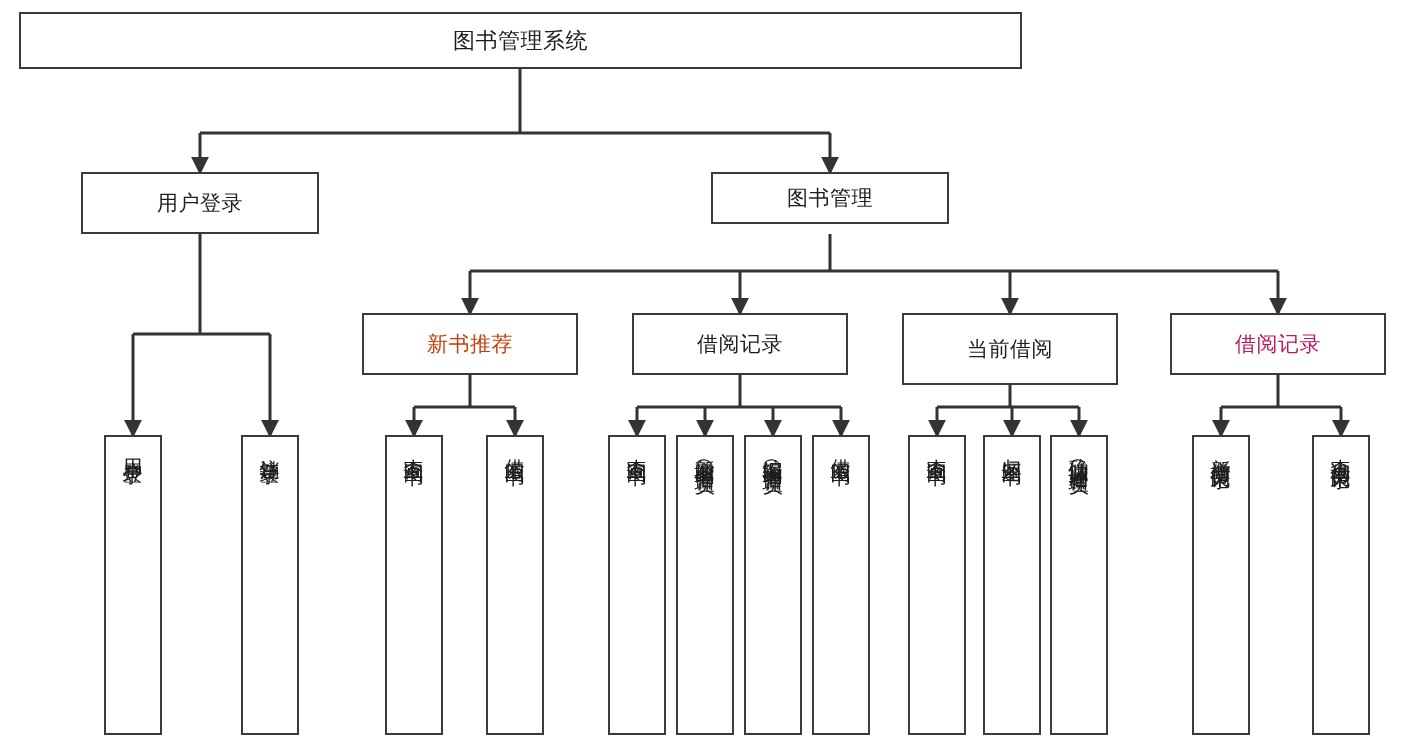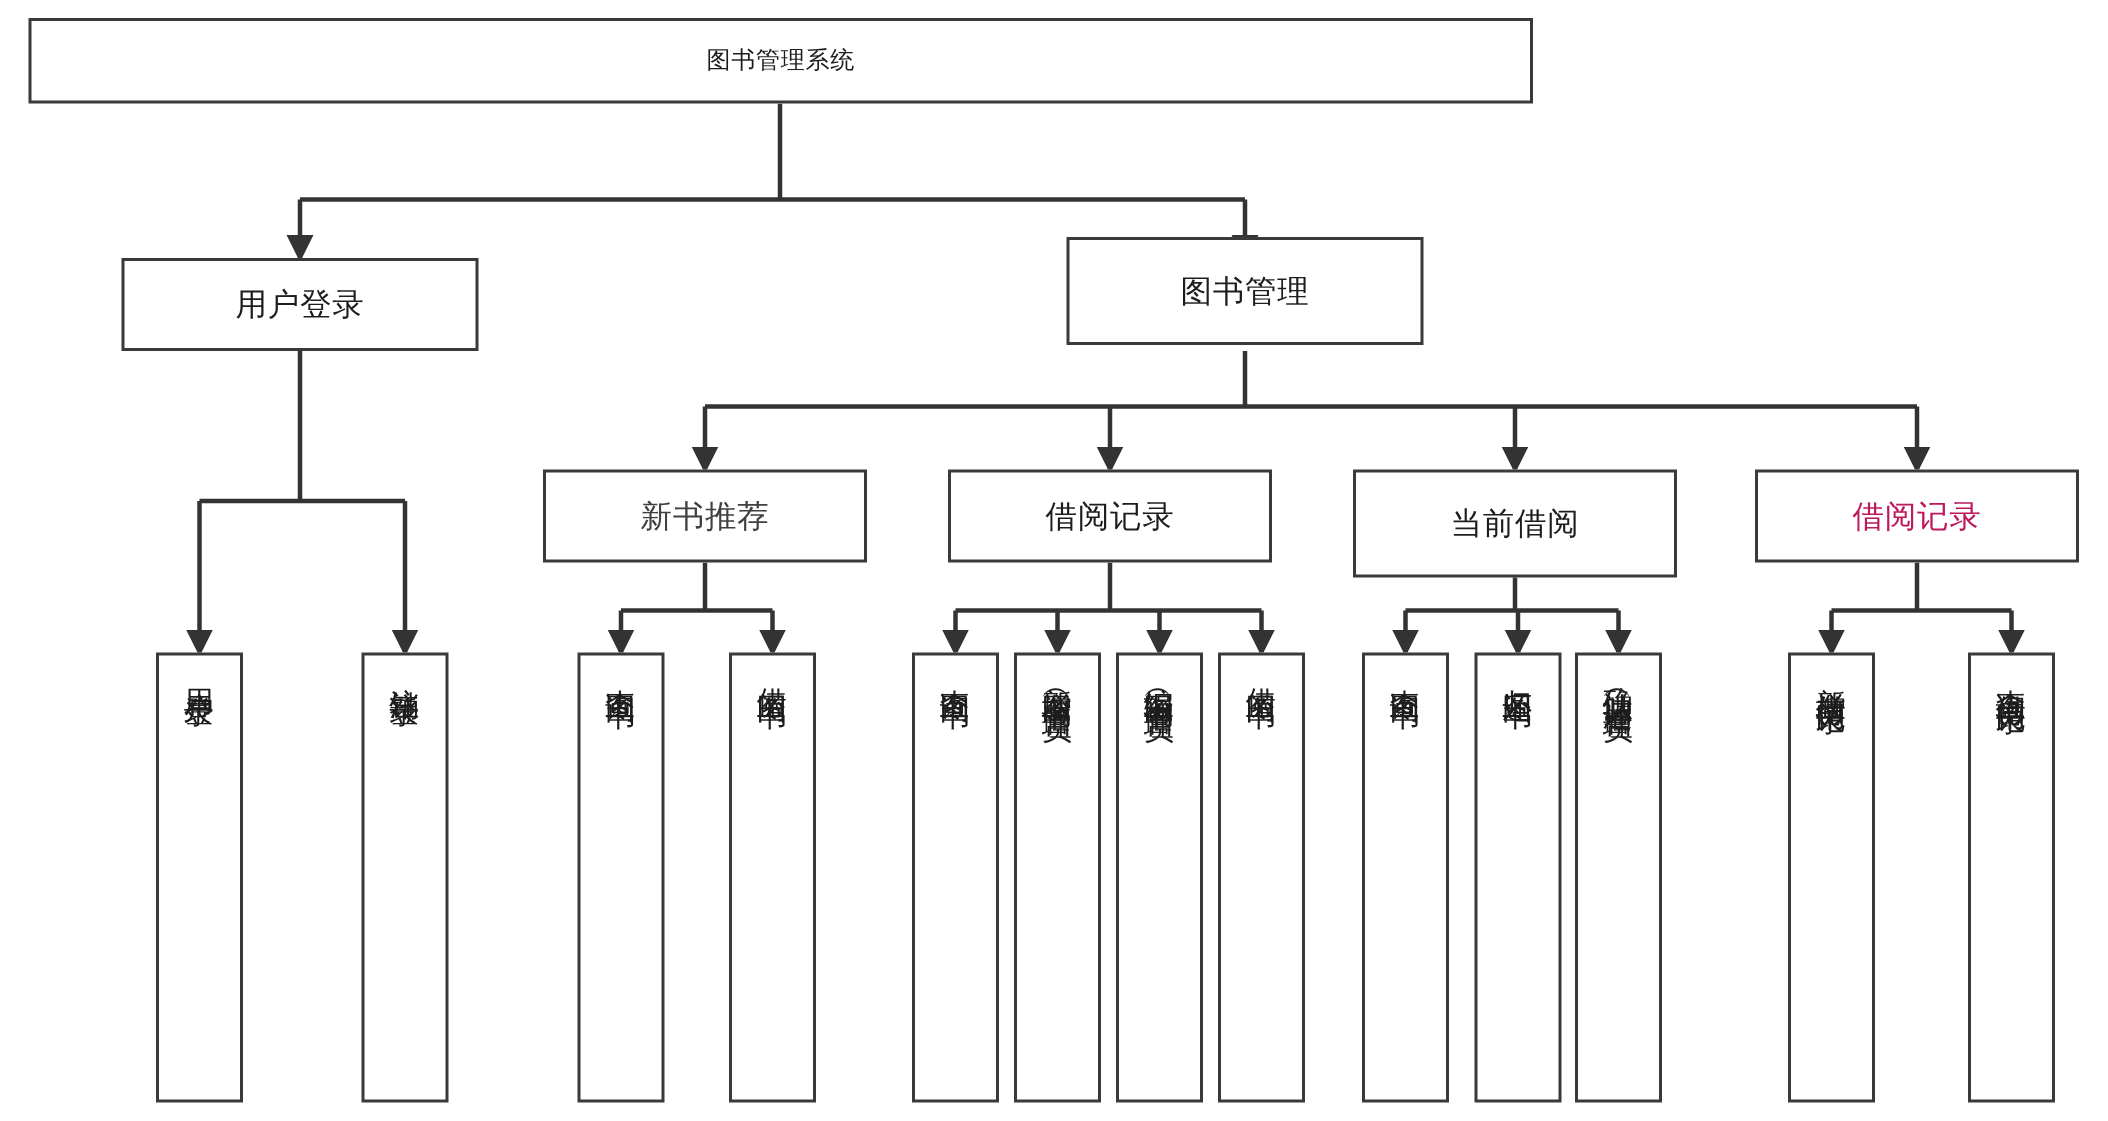--- a/index.html
+++ b/index.html
@@ -52,21 +52,21 @@
     letter-spacing: 2.5px;
     line-height: 1;
     white-space: nowrap;
   }
   .node.vertical {
     align-items: flex-start;
     justify-content: center;
     padding-top: 6px;
   }
   .node.root .node-label {
-    font-size: 16px;
+    font-size: 22px;
   }
   #watermark {
     position: absolute;
     right: 14px;
     bottom: 6px;
     font-size: 18px;
     color: #b9b9b9;
     letter-spacing: 0.6px;
     z-index: 5;
     white-space: nowrap;
@@ -117,25 +117,25 @@
       <line x1="1221" y1="407" x2="1221" y2="435" stroke="#333333" stroke-width="3" marker-end="url(#arrow)"></line>
       <line x1="1341" y1="407" x2="1341" y2="435" stroke="#333333" stroke-width="3" marker-end="url(#arrow)"></line>
     </svg>
   <div id="node-layer">
       <div class="node root" style="left: 19px; top: 12px; width: 1003px; height: 57px; border-color: rgb(58, 58, 58); background: rgb(255, 255, 255);">
         <span class="node-label" style="color: rgb(29, 29, 29);">图书管理系统</span>
       </div>
       <div class="node" style="left: 81px; top: 172px; width: 238px; height: 62px; border-color: rgb(58, 58, 58); background: rgb(255, 255, 255);">
         <span class="node-label" style="color: rgb(29, 29, 29);">用户登录</span>
       </div>
-      <div class="node" style="left: 711px; top: 158px; width: 238px; height: 72px; border-color: rgb(58, 58, 58); background: rgb(255, 255, 255);">
+      <div class="node" style="left: 711px; top: 172px; width: 238px; height: 52px; border-color: rgb(58, 58, 58); background: rgb(255, 255, 255);">
         <span class="node-label" style="color: rgb(29, 29, 29);">图书管理</span>
       </div>
       <div class="node" style="left: 362px; top: 313px; width: 216px; height: 62px; border-color: rgb(58, 58, 58); background: rgb(255, 255, 255);">
-        <span class="node-label" style="color: #404040;">新书推荐</span>
+        <span class="node-label" style="color: #c2410c;">新书推荐</span>
       </div>
       <div class="node" style="left: 632px; top: 313px; width: 216px; height: 62px; border-color: rgb(58, 58, 58); background: rgb(255, 255, 255);">
         <span class="node-label" style="color: rgb(29, 29, 29);">借阅记录</span>
       </div>
       <div class="node" style="left: 902px; top: 313px; width: 216px; height: 72px; border-color: rgb(58, 58, 58); background: rgb(255, 255, 255);">
         <span class="node-label" style="color: rgb(29, 29, 29);">当前借阅</span>
       </div>
       <div class="node" style="left: 1170px; top: 313px; width: 216px; height: 62px; border-color: rgb(58, 58, 58); background: rgb(255, 255, 255);">
         <span class="node-label" style="color: #be185d;">借阅记录</span>
       </div>

